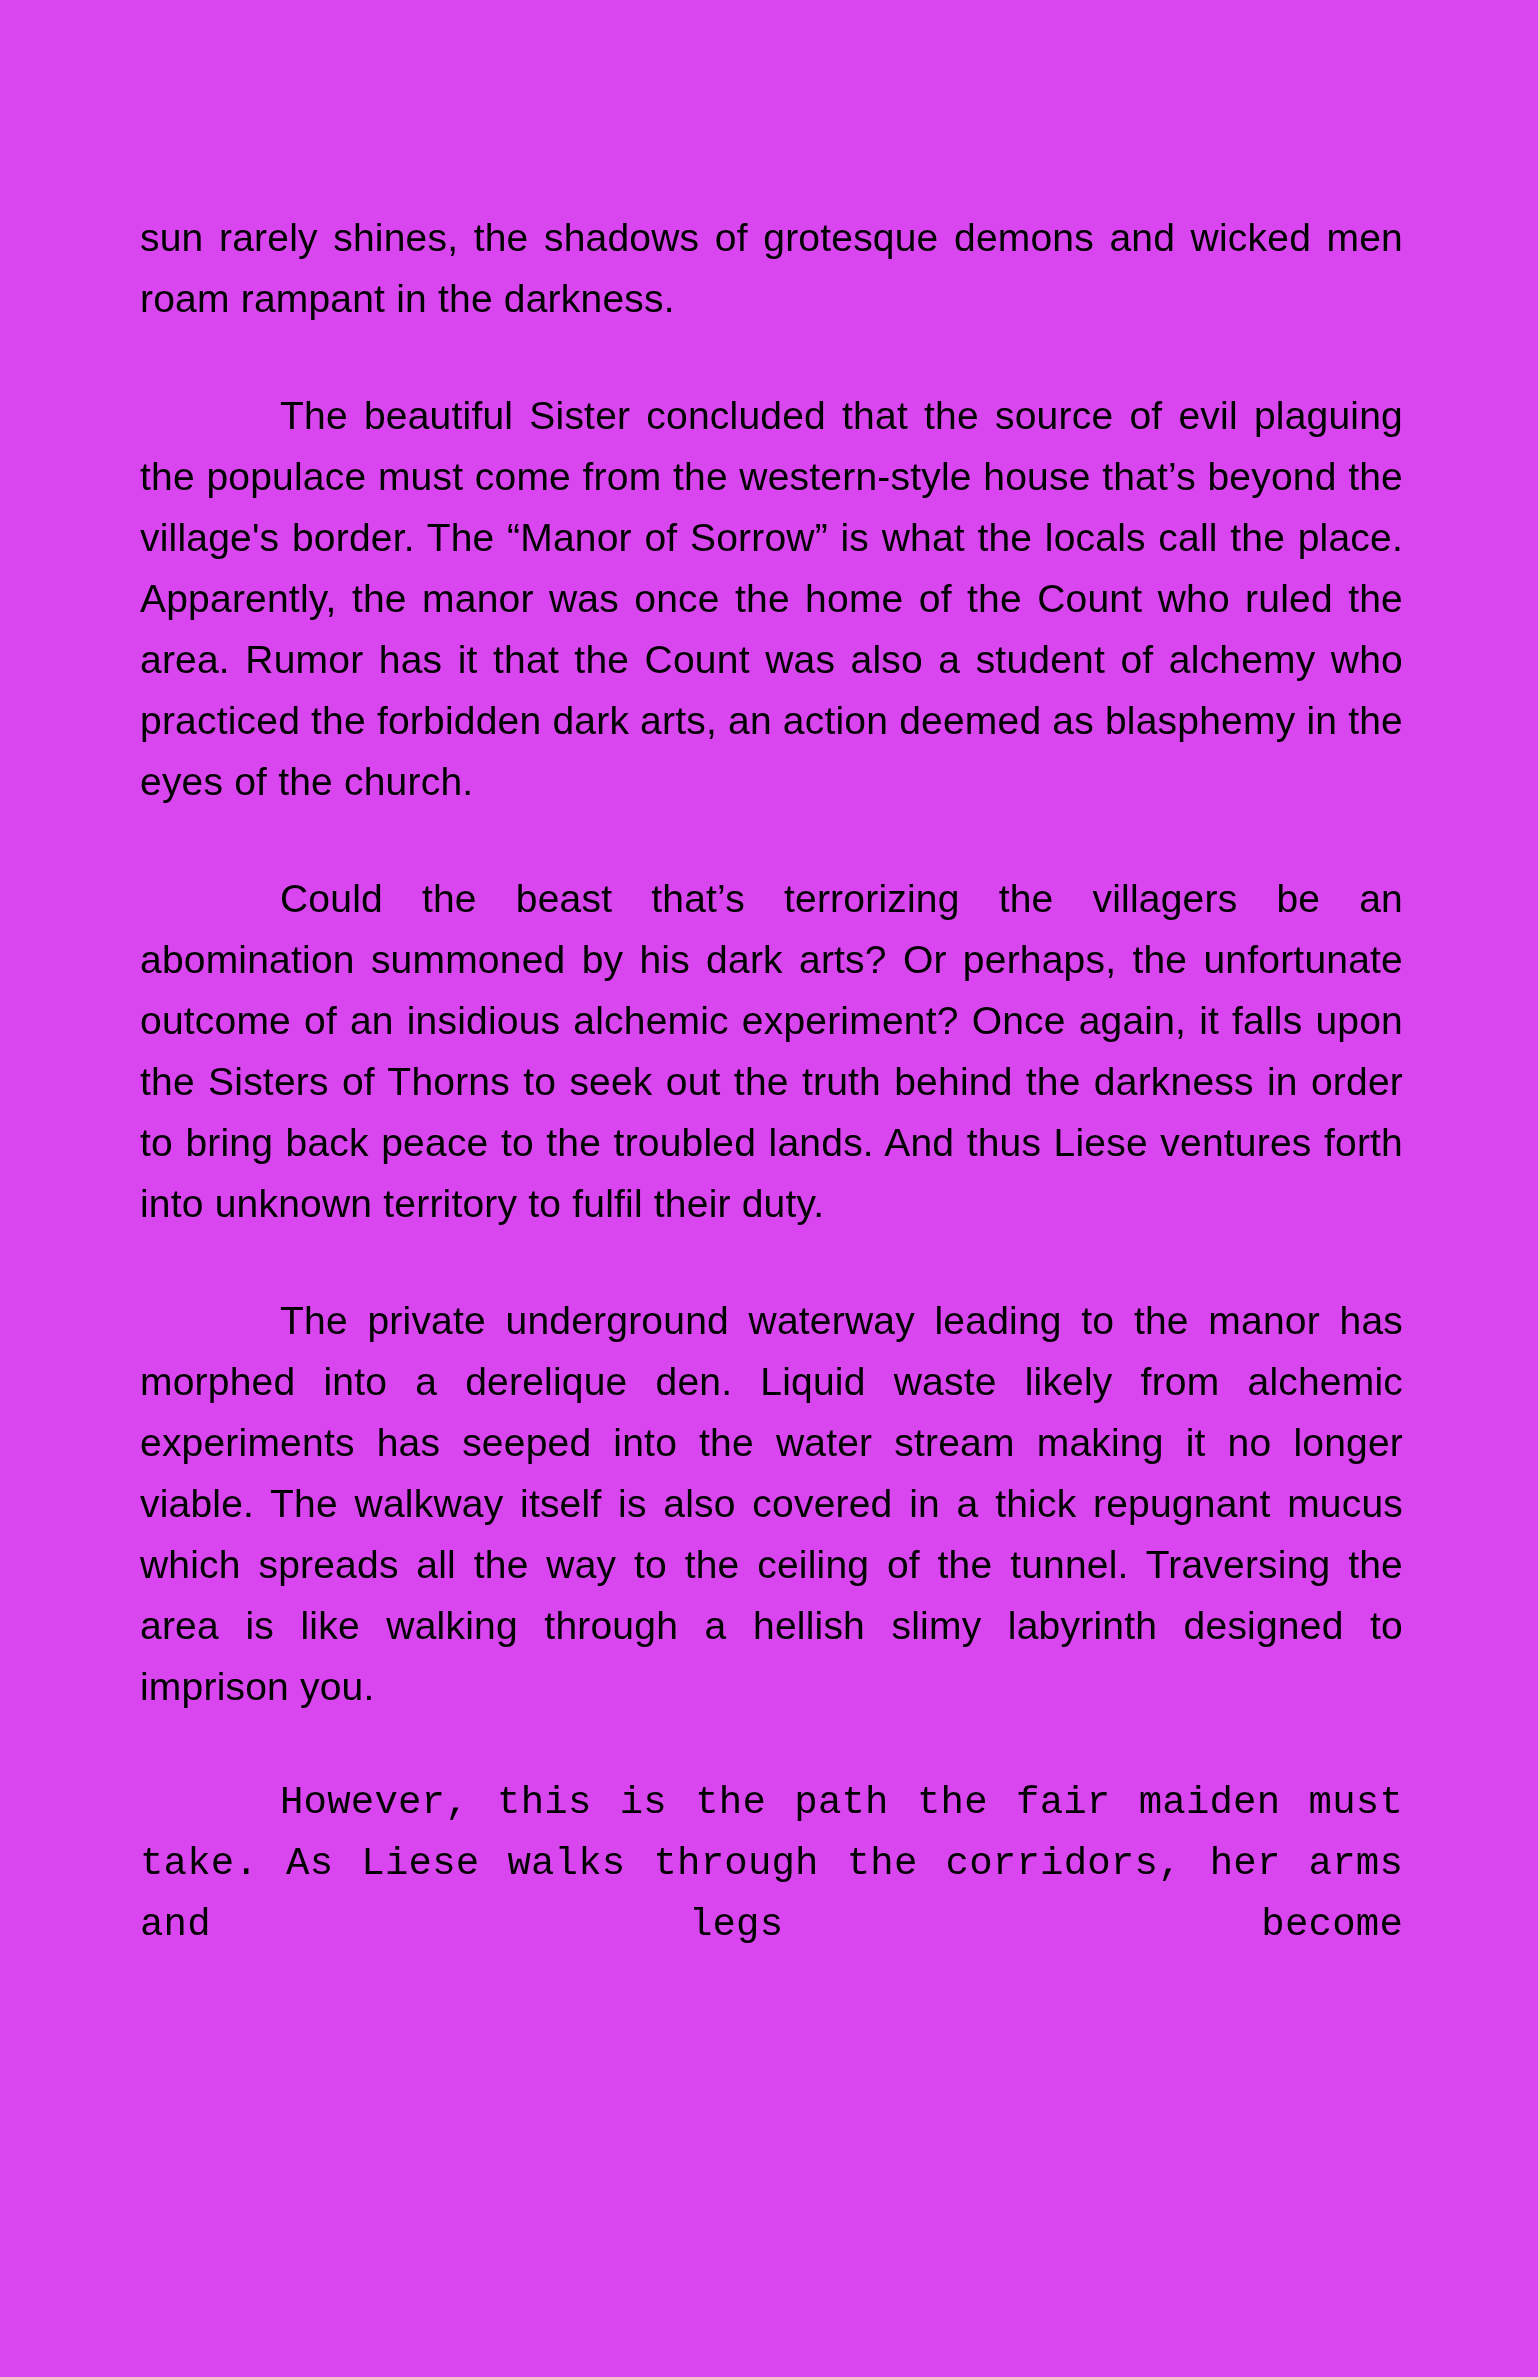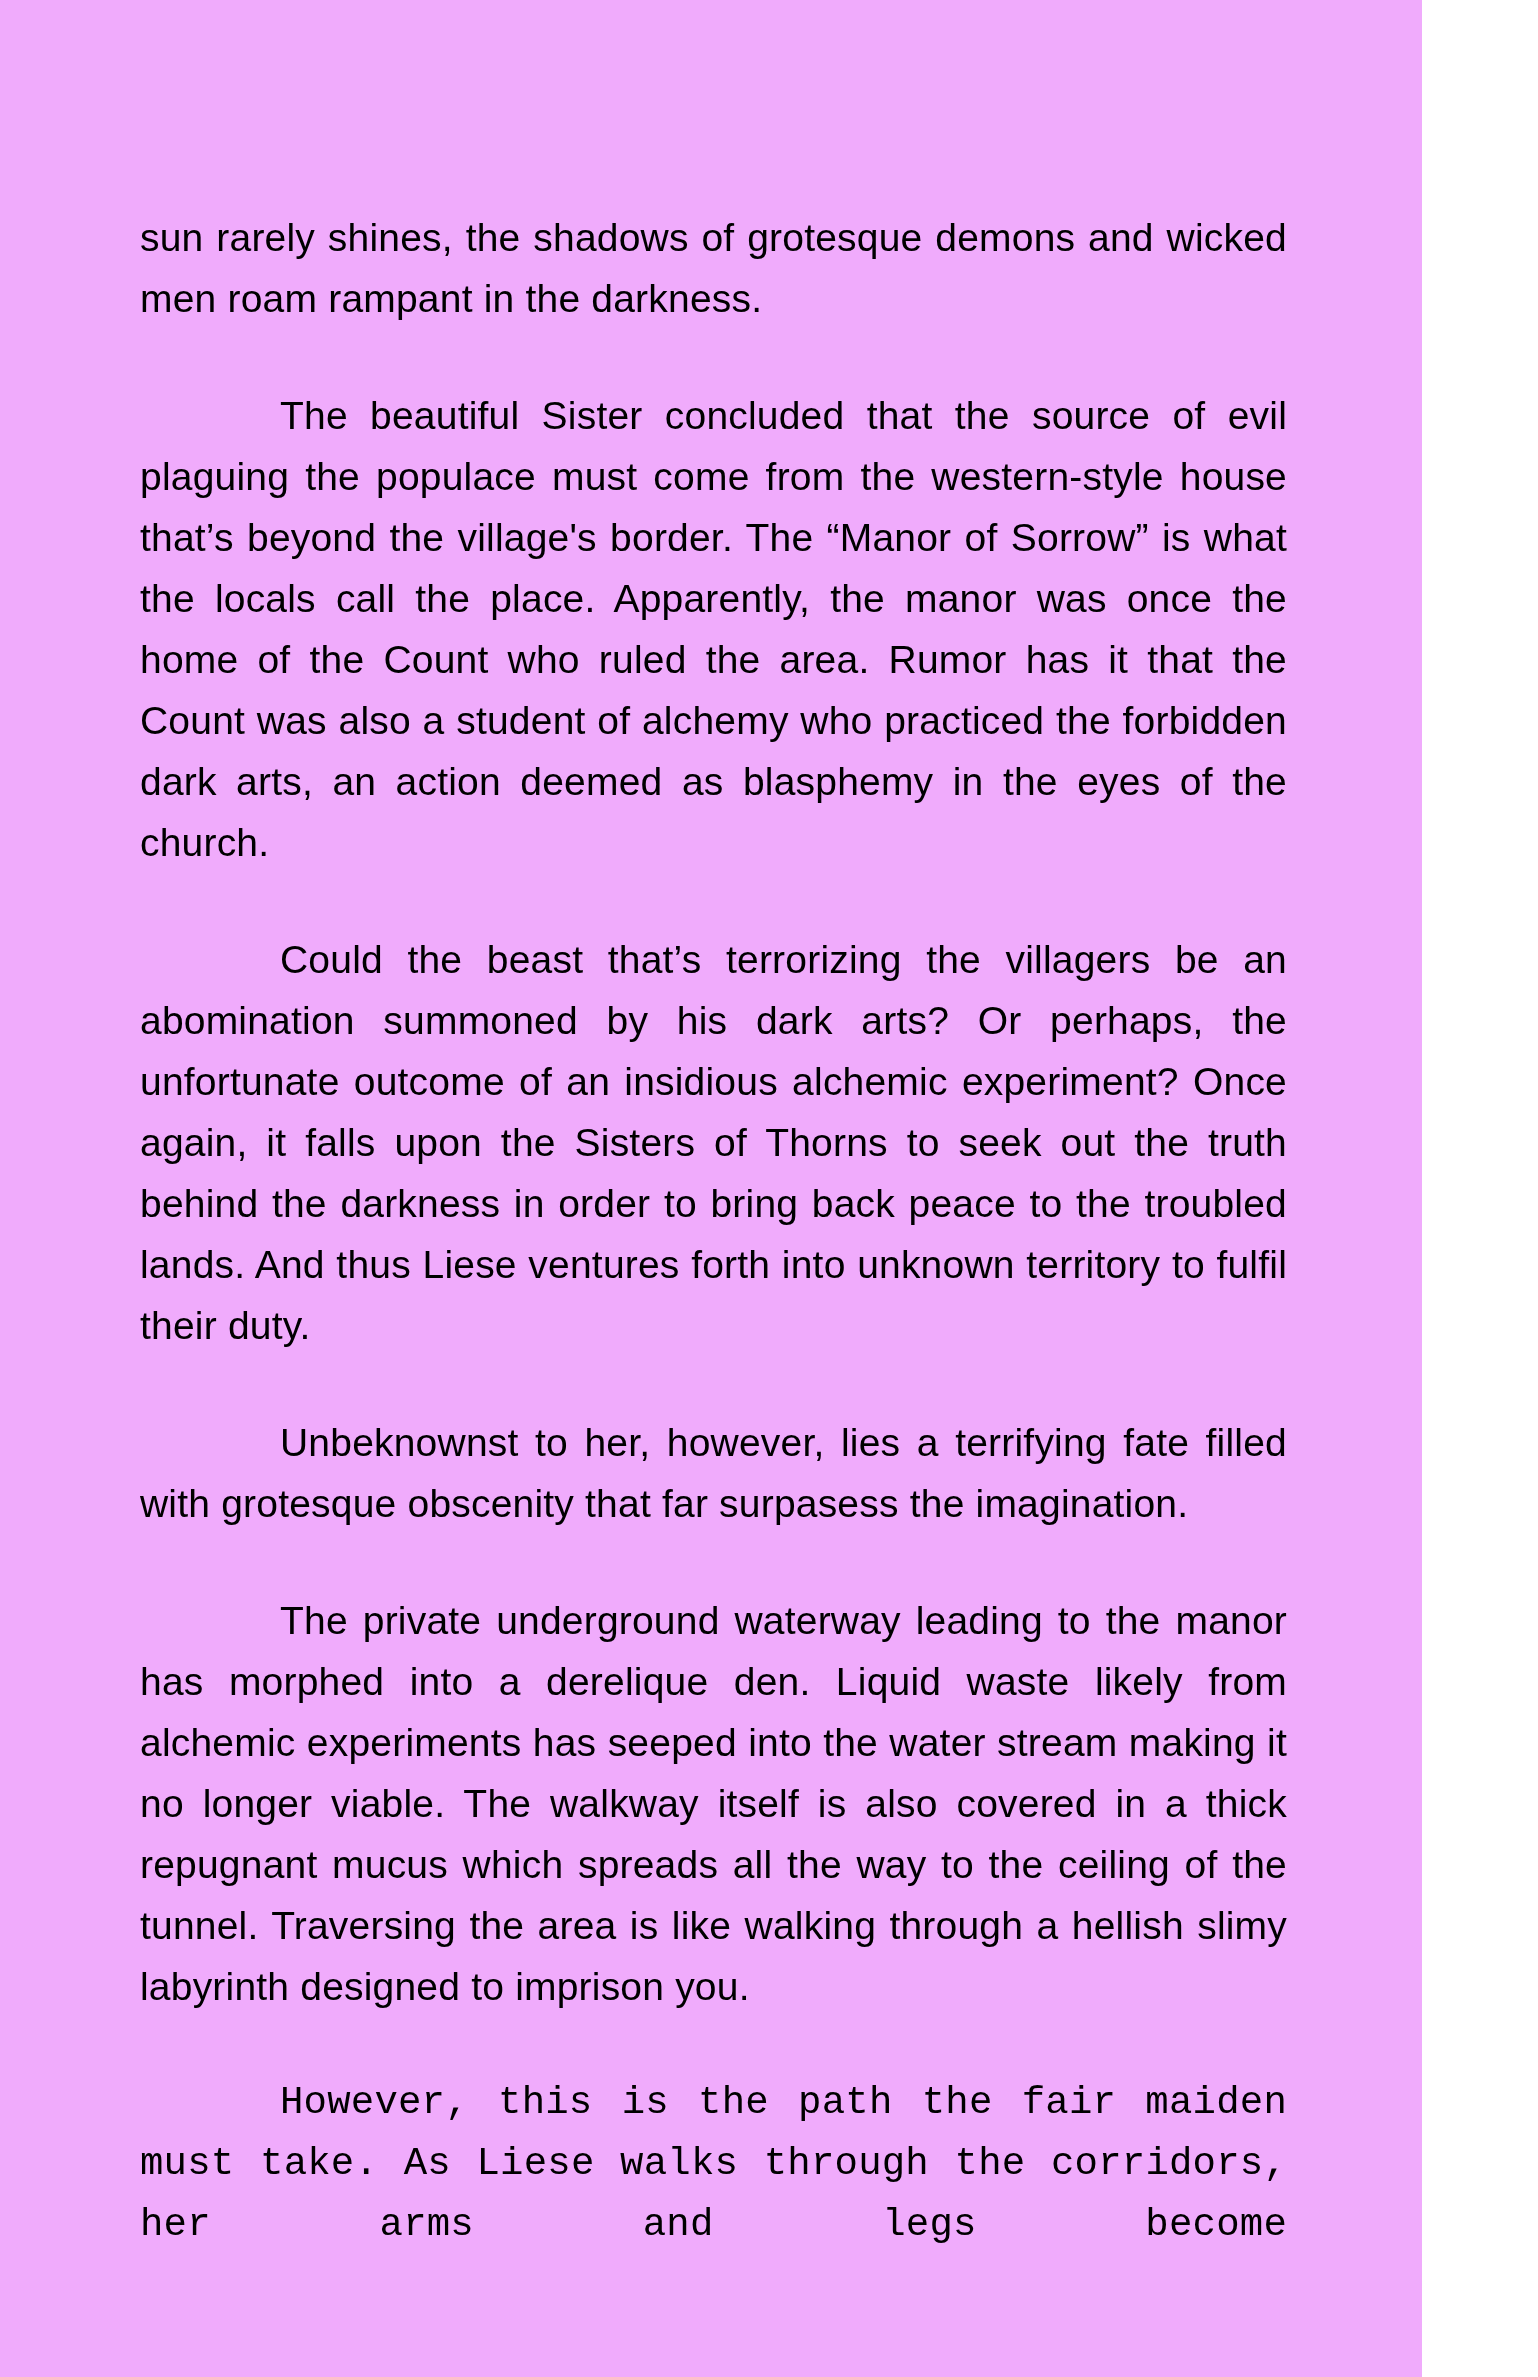--- a/index.html
+++ b/index.html
@@ -2,23 +2,23 @@
 <html style="font-size:15px"><head>
 <meta charset="utf-8">
 <style>
   html, body {
     margin: 0;
     padding: 0;
     background: #ffffff;
   }
   .page {
     position: relative;
-    width: 1422px;
+    width: 1538px;
     height: 2377px;
-    background: #f0abfc;
+    background: #d946ef;
     box-sizing: border-box;
     padding: 207px 135px 0 140px;
     overflow: hidden;
     font-family: "Liberation Sans", "DejaVu Sans", sans-serif;
     color: #000000;
   }
   .page p {
     margin: 0 0 56px 0;
     font-size: 39px;
     line-height: 61px;
@@ -37,19 +37,18 @@
 </head>
 <body>
 
 <div class="page">
   <p>sun rarely shines, the shadows of grotesque demons and wicked men roam rampant in the darkness.</p>
 
   <p class="indent">The beautiful Sister concluded that the source of evil plaguing the populace must come from the western-style house that’s beyond the village's border. The “Manor of Sorrow” is what the locals call the place. Apparently, the manor was once the home of the Count who ruled the area. Rumor has it that the Count was also a student of alchemy who practiced the forbidden dark arts, an action deemed as blasphemy in the eyes of the church.</p>
 
   <p class="indent">Could the beast that’s terrorizing the villagers be an abomination summoned by his dark arts? Or perhaps, the unfortunate outcome of an insidious alchemic experiment? Once again, it falls upon the Sisters of Thorns to seek out the truth behind the darkness in order to bring back peace to the troubled lands. And thus Liese ventures forth into unknown territory to fulfil their duty.</p>
 
-  <p class="indent">Unbeknownst to her, however, lies a terrifying fate filled with grotesque obscenity that far surpasess the imagination.</p>
 
   <p class="indent">The private underground waterway leading to the manor has morphed into a derelique den. Liquid waste likely from alchemic experiments has seeped into the water stream making it no longer viable. The walkway itself is also covered in a thick repugnant mucus which spreads all the way to the ceiling of the tunnel. Traversing the area is like walking through a hellish slimy labyrinth designed to imprison you.</p>
 
   <p class="indent justify-last">However, this is the path the fair maiden must take. As Liese walks through the corridors, her arms and legs become</p>
 </div>
 
 
 </body></html>

